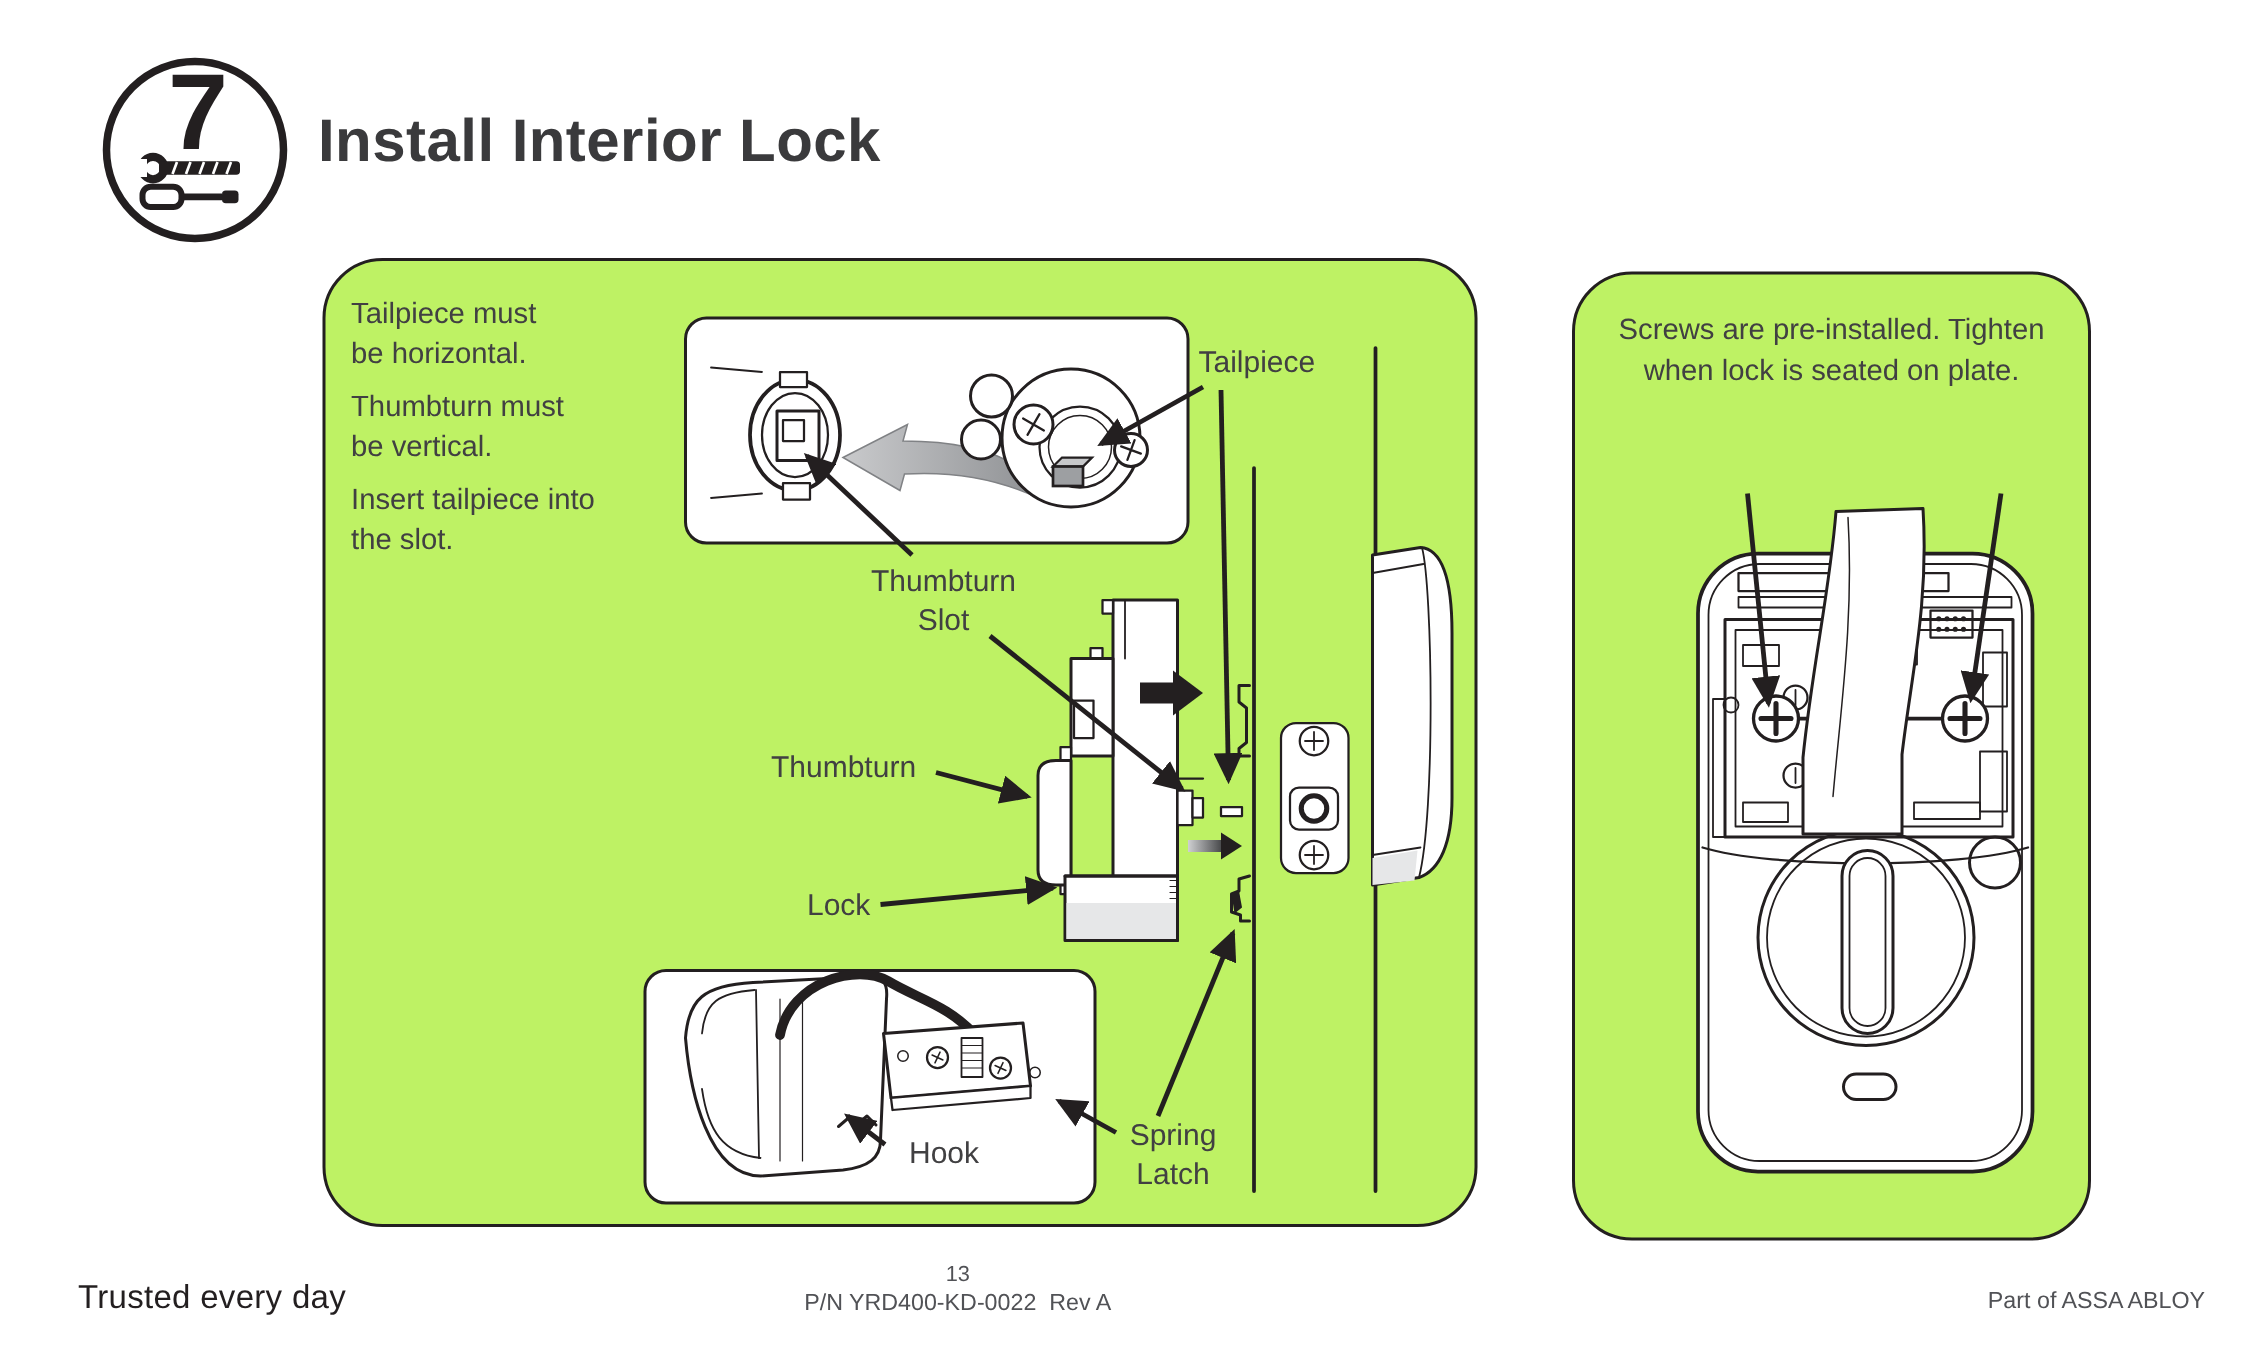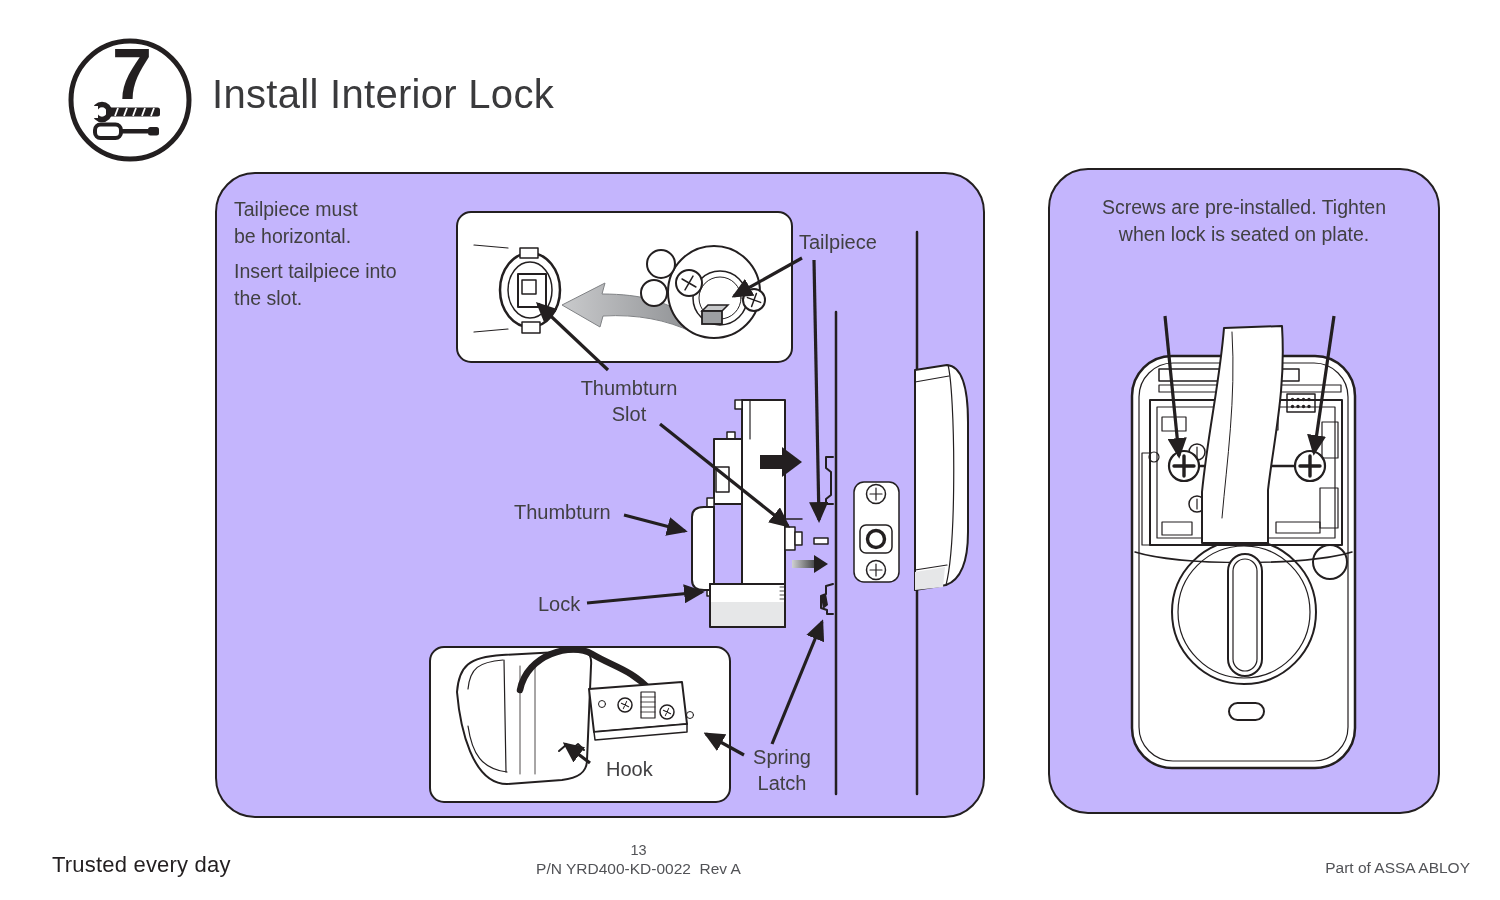--- a/index.html
+++ b/index.html
@@ -8,26 +8,26 @@
   }
   *{box-sizing:border-box}
   html,body{margin:0;padding:0}
   body{
     width:1500px;height:900px;background:#fff;position:relative;overflow:hidden;
     font-family:"Liberation Sans", sans-serif;color:var(--text);
   }
   .abs{position:absolute}
   
   .step-badge{left:66px;top:36px;width:128px;height:128px}
-  .page-title{left:212px;top:70px;font-size:40px;line-height:48px;font-weight:400;
+  .page-title{left:212px;top:70px;font-size:40px;line-height:48px;font-weight:700;
     color:var(--title-text);letter-spacing:.3px}
   
-  .panel{position:absolute;border:2.5px solid var(--line);border-radius:40px;background:#c4b5fd}
+  .panel{position:absolute;border:2.5px solid var(--line);border-radius:40px;background:#bef264}
   #main-panel{left:215px;top:172px;width:770px;height:646px}
-  #right-panel{left:1048px;top:168px;width:392px;height:646px}
+  #right-panel{left:1048px;top:181px;width:346px;height:646px}
   .panel svg.art{position:absolute;left:0;top:0;pointer-events:none}
   
   .multiline{white-space:pre-line}
   .instr{position:absolute;font-size:19.5px;line-height:27px;color:var(--text)}
   .instr p{margin:0 0 8px 0}
   .diagram-label{position:absolute;font-size:20px;line-height:26px;color:var(--text)}
   .centered{text-align:center}
   .rp-text{position:absolute;left:0;right:0;text-align:center;font-size:19.5px;line-height:27px;color:var(--text)}
   
   .ln{stroke:var(--line);fill:none;stroke-linecap:round;stroke-linejoin:round}
@@ -235,20 +235,22 @@
         <path d="M370,429 L485,418" class="ptr"></path>
         <path d="M373,589 L348,570" class="ptr"></path>
         <path d="M555,570 L605,448" class="ptr"></path>
         <path d="M527,581 L489,560" class="ptr"></path>
       </g>
     </svg>
 
     <div class="instr" style="left:17px;top:22px;width:205px">
       <p class="multiline">Tailpiece must
 be horizontal.</p>
+      <p class="multiline">Thumbturn must
+be vertical.</p>
       <p class="multiline">Insert tailpiece into
 the slot.</p>
     </div>
 
     <span class="diagram-label" style="left:582px;top:55px">Tailpiece</span>
     <span class="diagram-label multiline centered" style="left:357px;top:201px;width:110px">Thumbturn
 Slot</span>
     <span class="diagram-label" style="left:297px;top:325px">Thumbturn</span>
     <span class="diagram-label" style="left:321px;top:417px">Lock</span>
     <span class="diagram-label" style="left:389px;top:582px">Hook</span>

